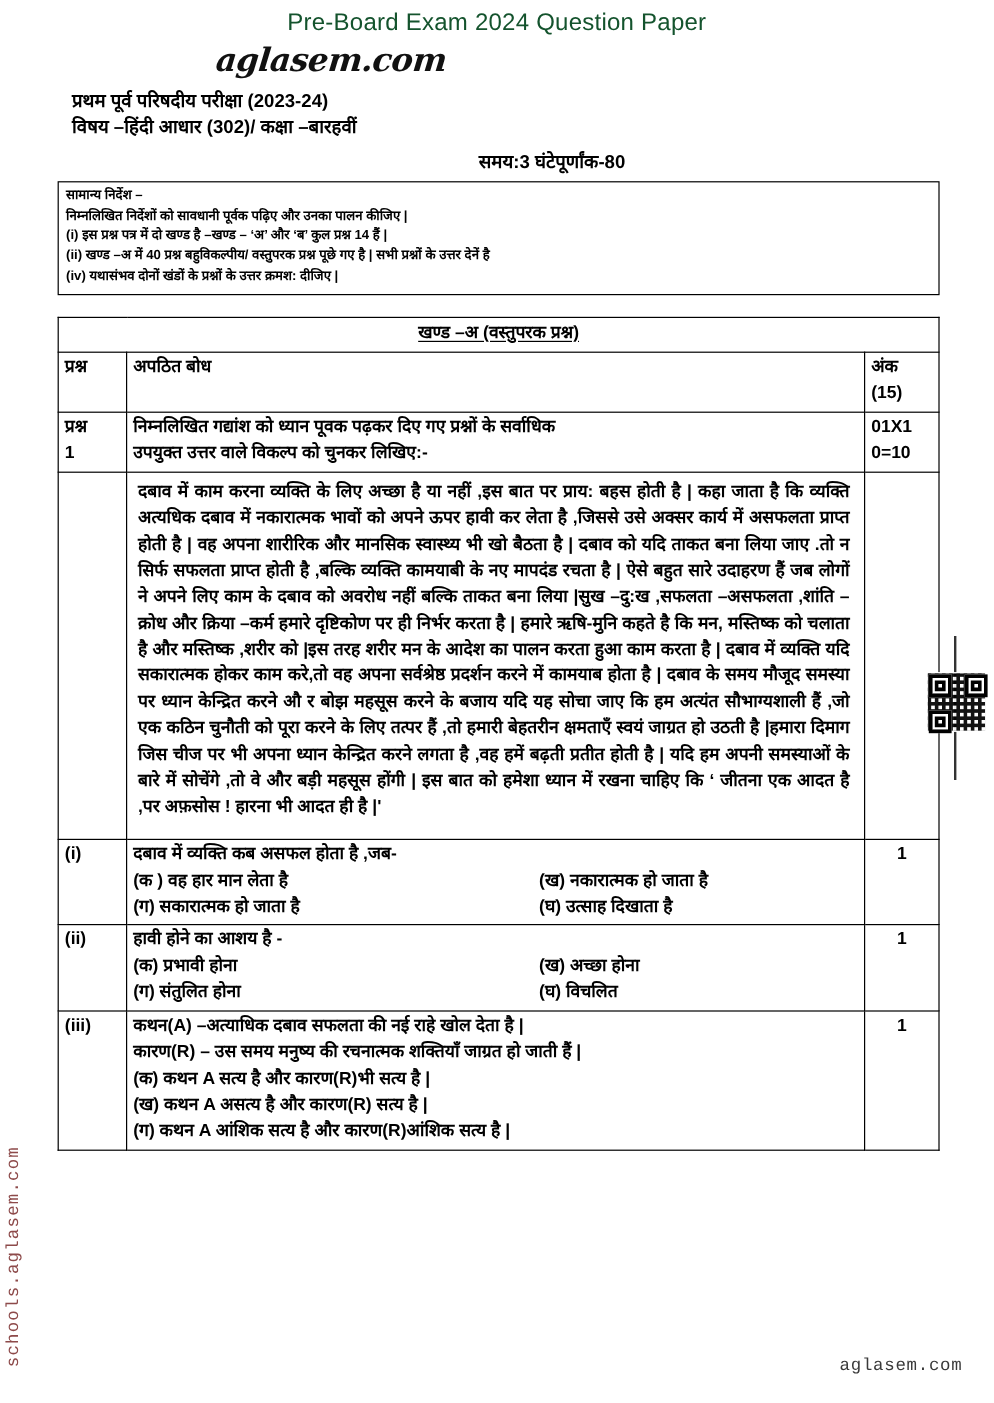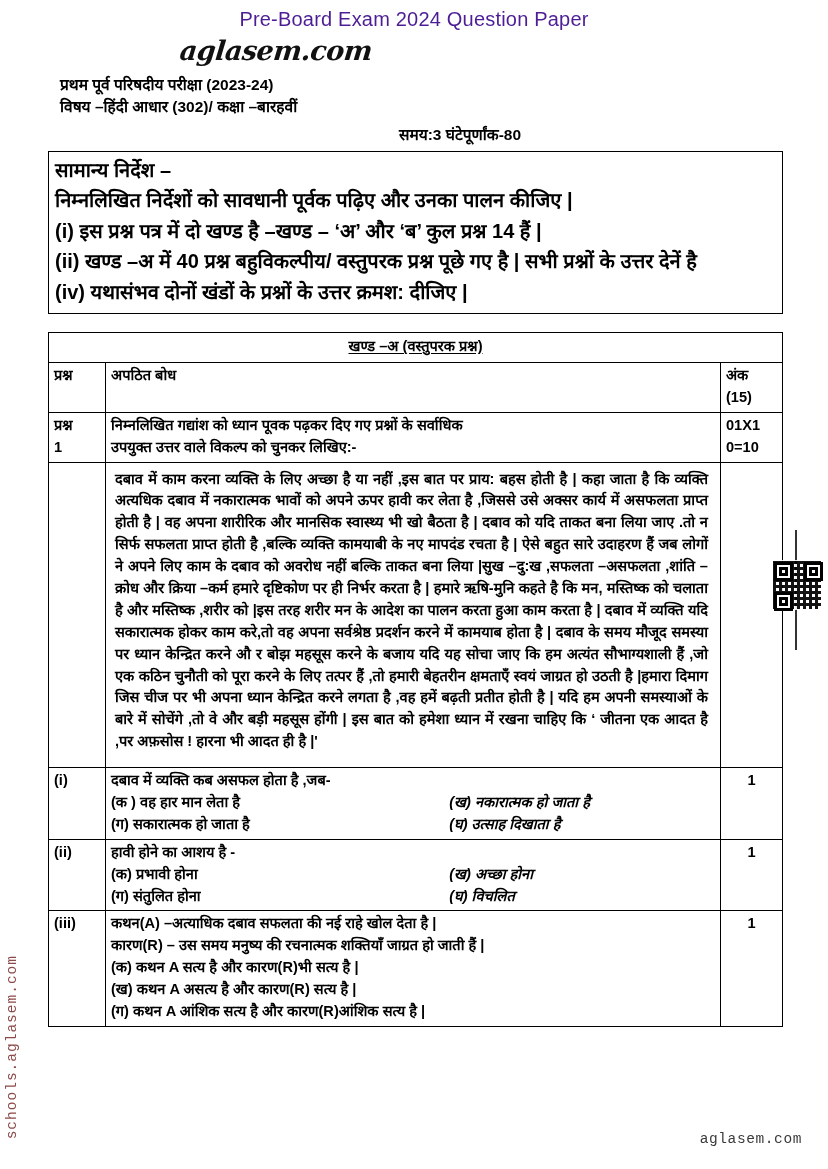--- a/index.html
+++ b/index.html
@@ -19,21 +19,21 @@
 
   
   .page-header {
     padding-top: 8px;
     text-align: center;
   }
   .doc-title {
     font-size: 20px;
     font-weight: 400;
     letter-spacing: .2px;
-    color: #4c1d95;
+    color: #14532d;
   }
   .brand-logo {
     margin-top: 4px;
     margin-left: 180px;
     text-align: left;
     font-family: "DejaVu Serif", "Liberation Serif", serif;
     font-style: italic;
     font-weight: 700;
     font-size: 27px;
     letter-spacing: -0.5px;
@@ -63,21 +63,21 @@
   }
 
   
   .instructions-box {
     margin: 0 45px 0 48px;
     border: 1.6px solid #000;
     padding: 3px 6px 6px 6px;
   }
   .instructions-box .ins-line {
     font-weight: 700;
-    font-size: 20px;
+    font-size: 11px;
     line-height: 1.52;
     white-space: nowrap;
   }
 
   
   .qtable-wrap {
     margin: 18px 45px 0 48px;
   }
   table.qtable {
     width: 100%;
@@ -116,21 +116,21 @@
     padding-right: 8px !important;
     padding-bottom: 10px !important;
   }
   .passage-cell p { margin: 4px; }
 
   .opt-grid {
     display: flex;
     width: 100%;
   }
   .opt-grid .opt-a { width: 56%; }
-  .opt-grid .opt-b { width: 44%; font-style: italic; }
+  .opt-grid .opt-b { width: 44%; }
 
   .mark-cell { text-align: center; margin-left: 20px; }
   .mark-cell.lefty { text-align: left; }
 
   .stem { display: block; }
   .sub-opt { display: block; }
 
   
   .qr-code {
     position: absolute;

